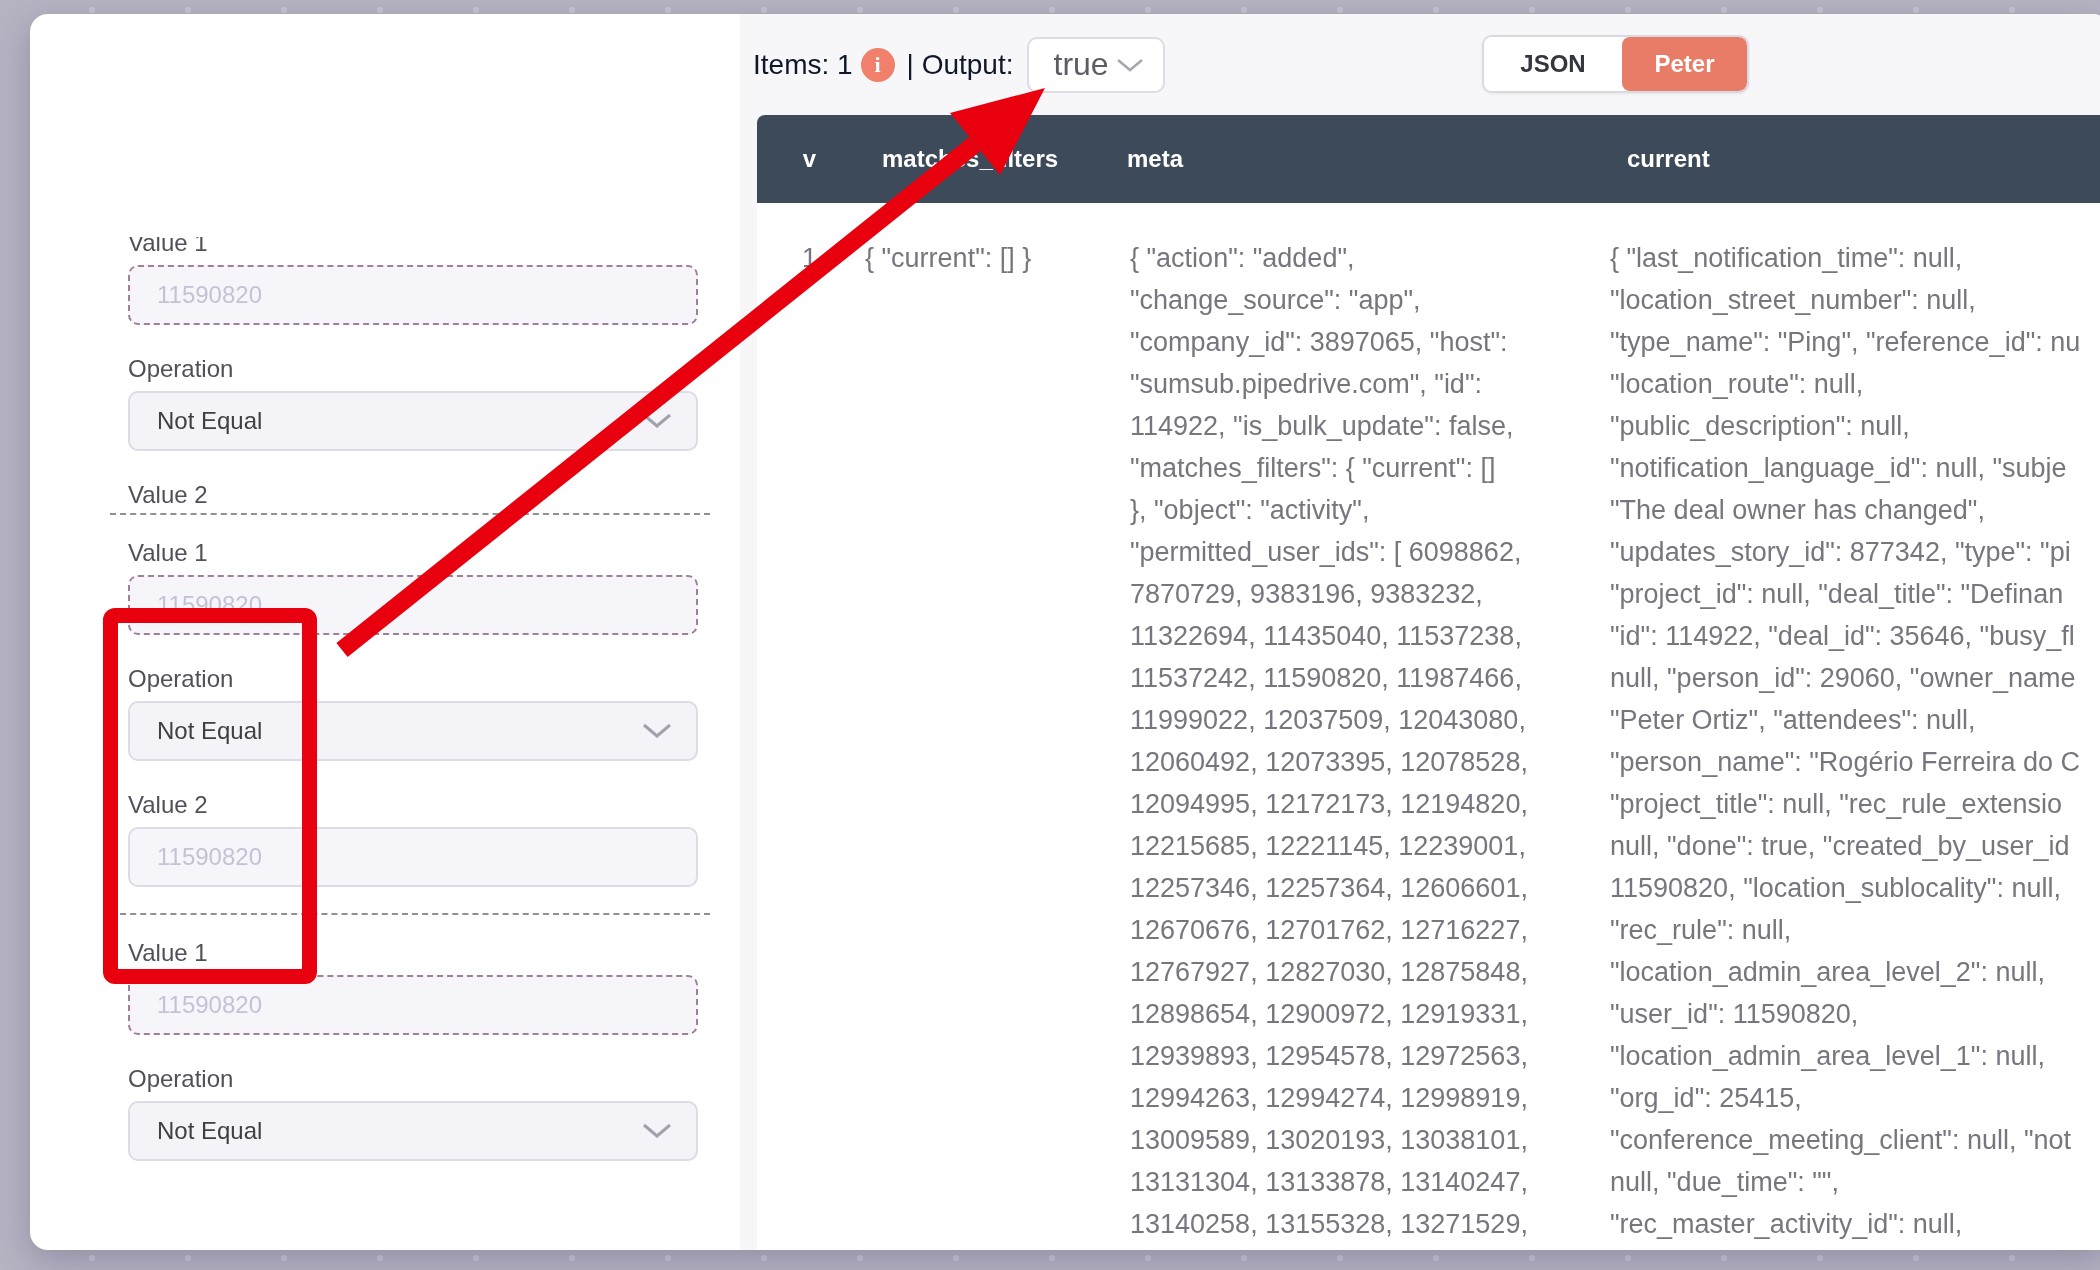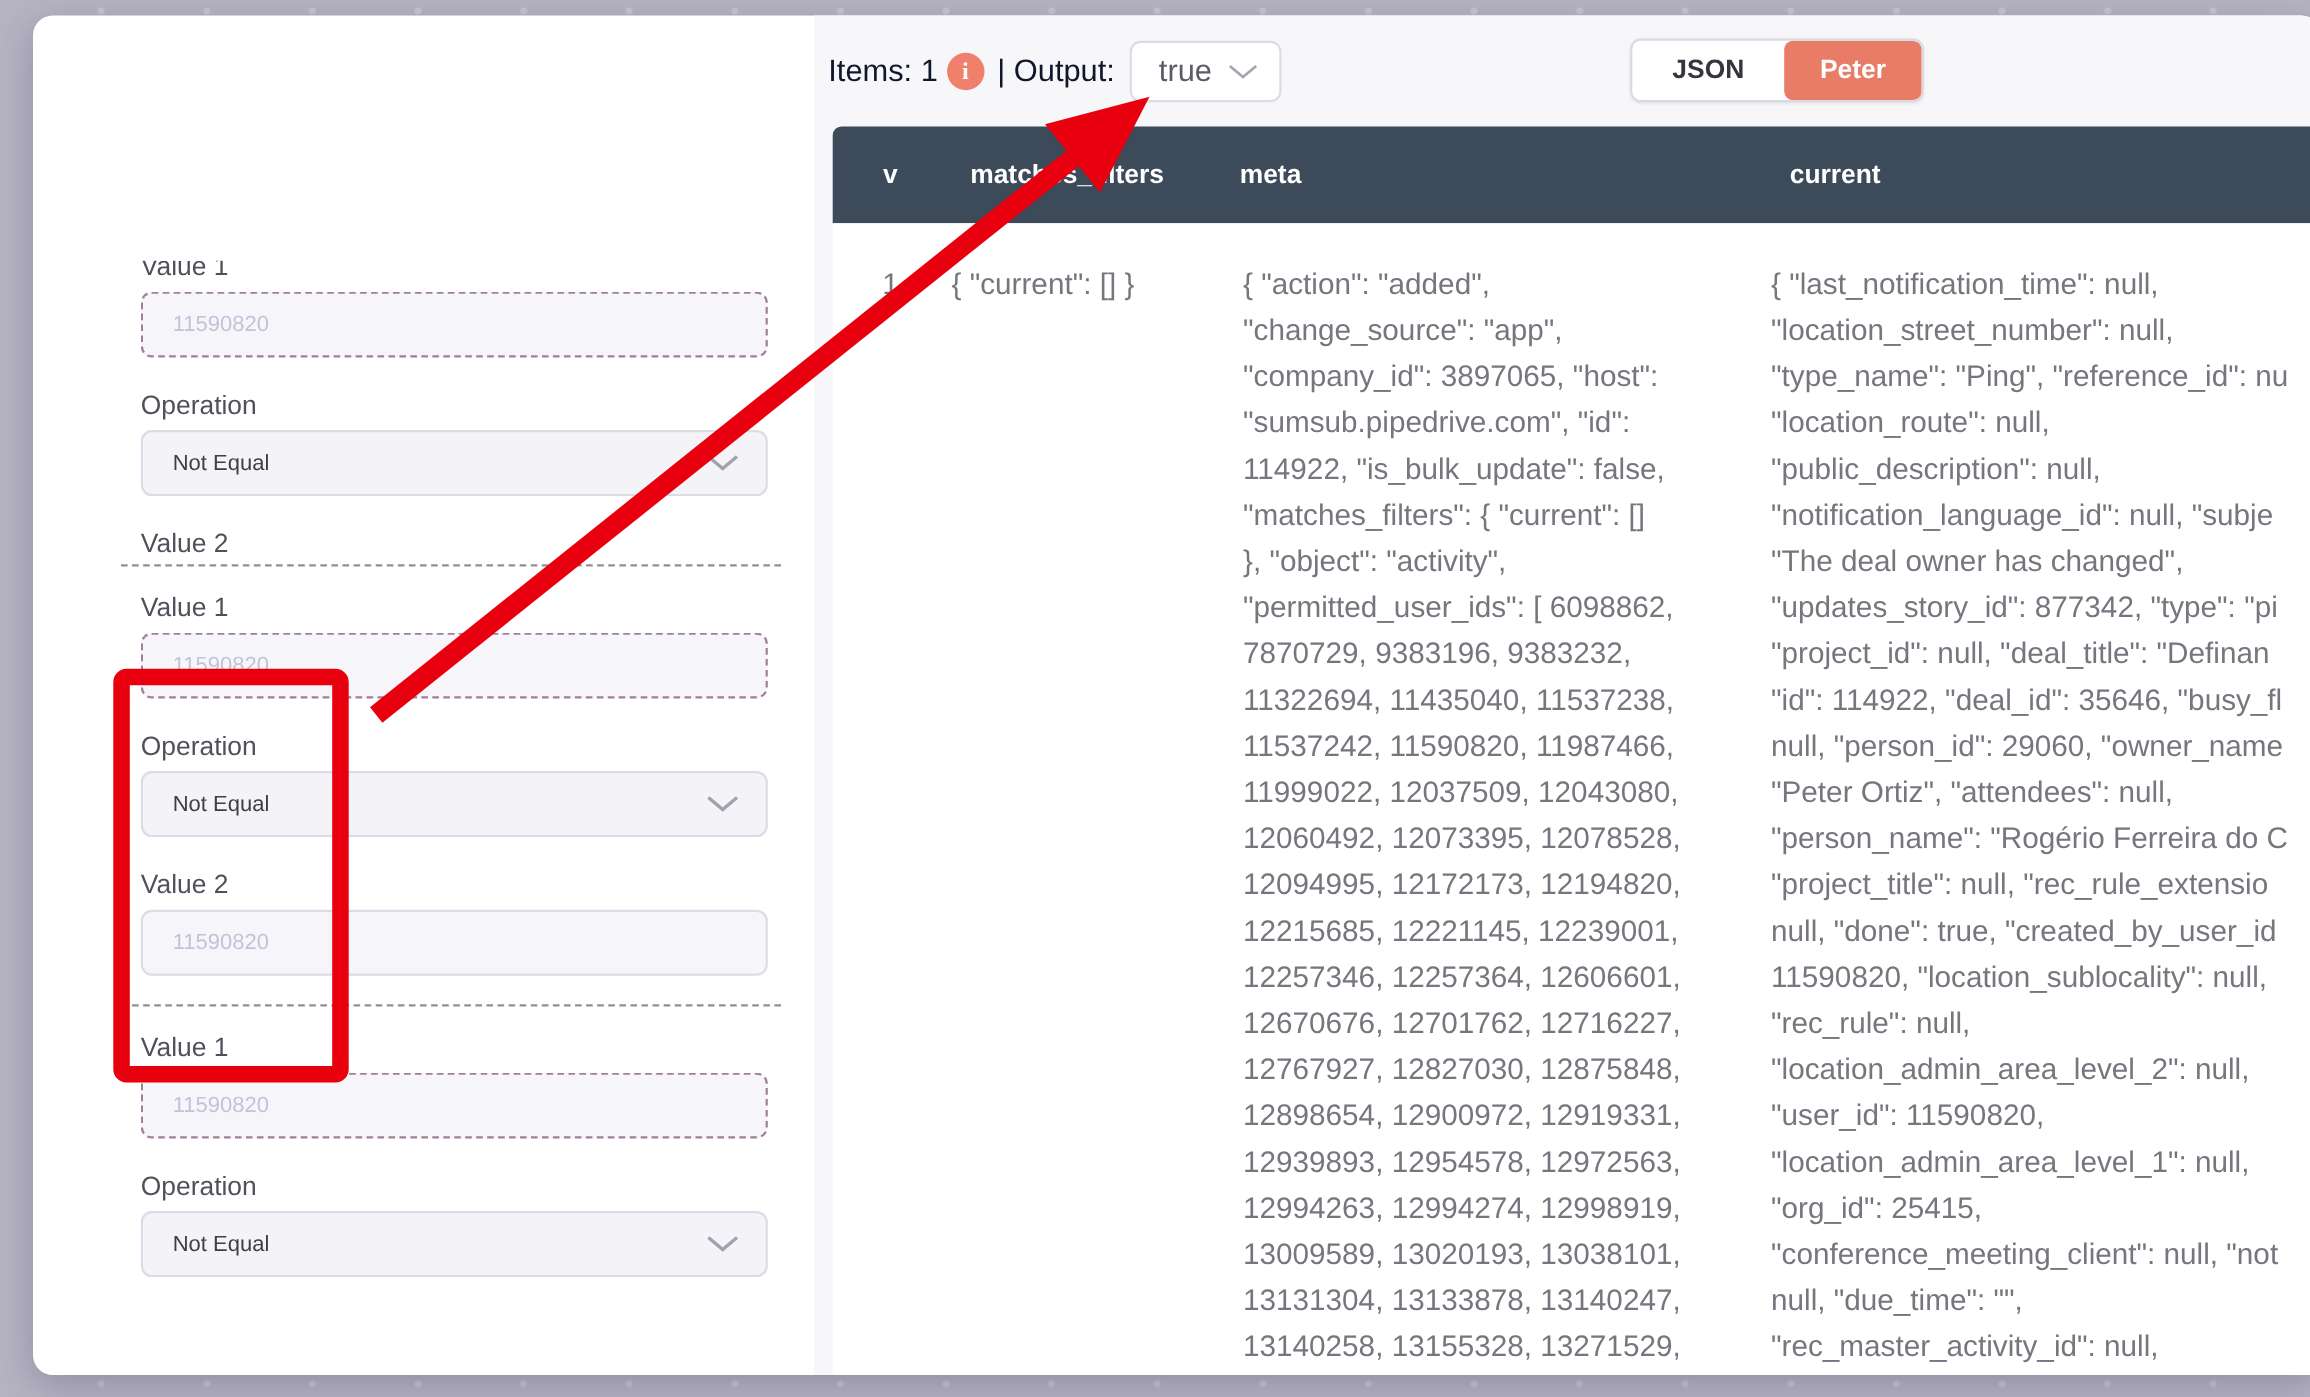--- a/index.html
+++ b/index.html
@@ -15,40 +15,40 @@
   .pink-header{position:absolute;left:0;top:0;right:0;height:223px;background:#fcefe9;border-radius:18px 0 0 0;}
   .node-title{position:absolute;left:100px;top:72px;font-size:32px;font-weight:600;color:#4e4e56;}
   .tab{position:absolute;top:162px;transform:translateX(-50%);font-size:26px;color:#55555e;cursor:pointer;}
   .tab.active{font-weight:700;color:#f0806c;}
   .tab-underline{position:absolute;left:0;top:219px;width:311px;height:5px;background:#f0806c;}
   .tab-track{position:absolute;left:311px;right:0;top:220px;height:4px;background:#dcdce6;}
   .fields{position:absolute;left:0;right:0;top:223px;bottom:0;overflow:hidden;padding:0 0 0 98px;box-sizing:border-box;}
   .lbl{font-size:24px;color:#50505a;height:28px;line-height:28px;margin-bottom:8px;}
   .lbl.first{margin-top:-8px;}
   .ctl{width:570px;height:60px;box-sizing:border-box;border-radius:10px;background:#f6f6fa;
-    font-family:"Liberation Sans", sans-serif;font-size:20px;margin-bottom:30px;}
+    font-family:"Liberation Sans", sans-serif;font-size:24px;margin-bottom:30px;}
   input.ctl{padding:0 27px;outline:none;}
   input.ctl::placeholder{color:#c3c2d6;opacity:1;}
   .ctl.dashed{border:2px dashed #a17e99;}
   .ctl.solid{border:2px solid #dcdce6;}
   .ctl.select{border:2px solid #dcdce6;background:#f4f4f8;display:flex;align-items:center;
     justify-content:space-between;padding:0 22px 0 27px;cursor:pointer;}
   .sel-text{color:#404040;}
   .sep{width:600px;margin:-4px 0 24px -18px;border-top:2px dashed #8f8f9a;}
   
   .right-pane{position:absolute;left:710px;top:0;right:0;height:100%;background:#f7f7f9;border-radius:0 18px 18px 0;}
   .out-header{position:absolute;left:13px;top:0;height:101px;display:flex;align-items:center;}
   .hdr-txt{font-size:28px;font-weight:400;color:#0f172a;}
   .info-badge{width:34px;height:34px;border-radius:50%;background:#f0806c;color:#fff;
     font-family:"Liberation Serif", serif;font-weight:700;font-size:22px;display:flex;
     align-items:center;justify-content:center;margin:0 12px 0 8px;cursor:pointer;}
   .dropdown{margin-left:14px;width:138px;height:56px;background:#fff;border:2px solid #dcdce6;
     border-radius:10px;display:flex;align-items:center;justify-content:space-between;
     padding:0 18px 0 24px;box-sizing:border-box;cursor:pointer;}
-  .dropdown span{font-size:28px;color:#5c5c66;}
+  .dropdown span{font-size:32px;color:#5c5c66;}
   .toggle{position:absolute;left:742px;top:21px;height:54px;display:flex;border:2px solid #d9d9e2;
     border-radius:10px;overflow:hidden;background:#fff;box-shadow:0 1px 3px rgba(0,0,0,.08);}
   .toggle .seg{display:flex;align-items:center;justify-content:center;font-size:24px;cursor:pointer;}
   .seg.json{width:138px;color:#35353f;font-weight:600;background:#fff;}
   .seg.table{width:125px;color:#fff;font-weight:600;background:#e87c66;border-radius:8px;}
   .thead{position:absolute;left:17px;right:0;top:101px;height:88px;background:#3d4a59;border-radius:8px 8px 0 0;}
   .th{position:absolute;top:0;height:88px;line-height:88px;color:#fff;font-size:24px;font-weight:700;}
   .th.c0{left:0;width:105px;text-align:center;}
   .th.c1{left:125px;} .th.c2{left:370px;} .th.c3{left:870px;}
   .tbody{position:absolute;left:17px;right:0;top:189px;bottom:0;background:#fff;overflow:hidden;}

